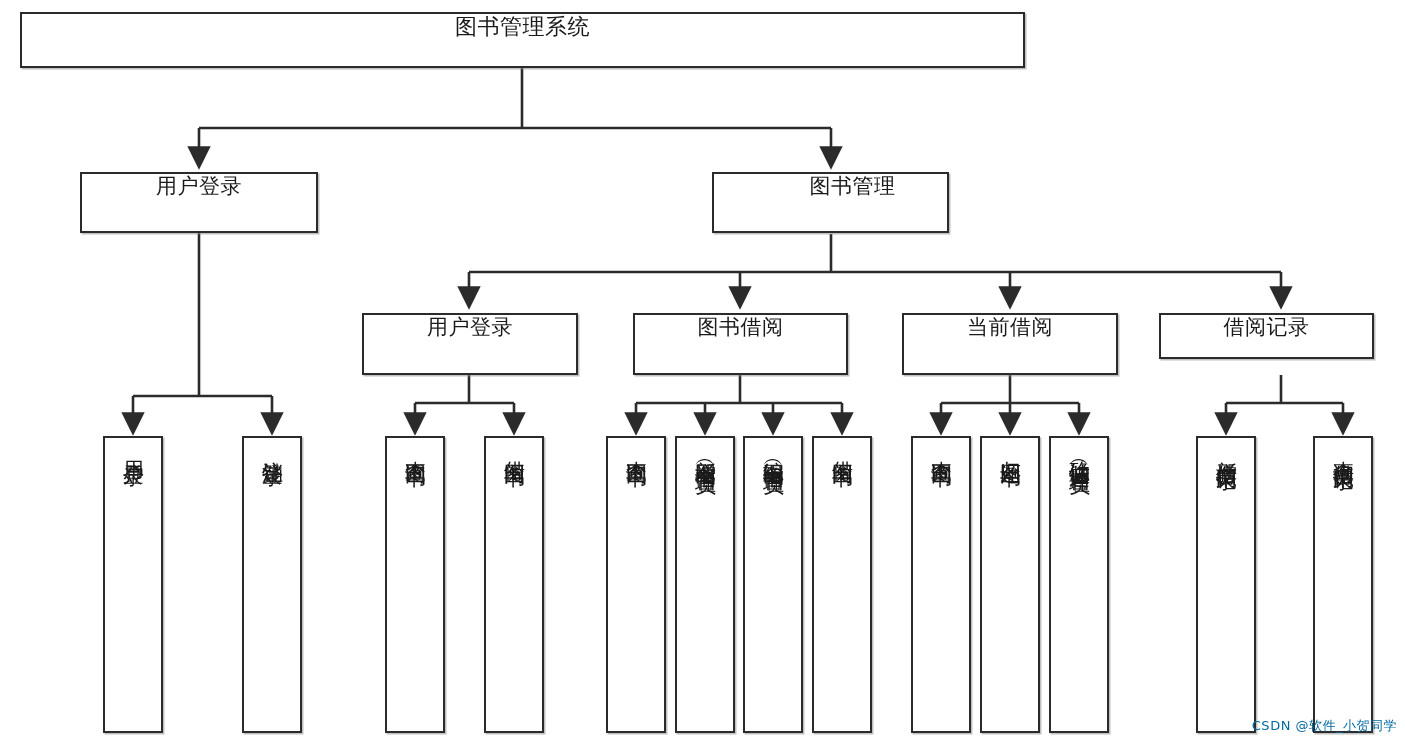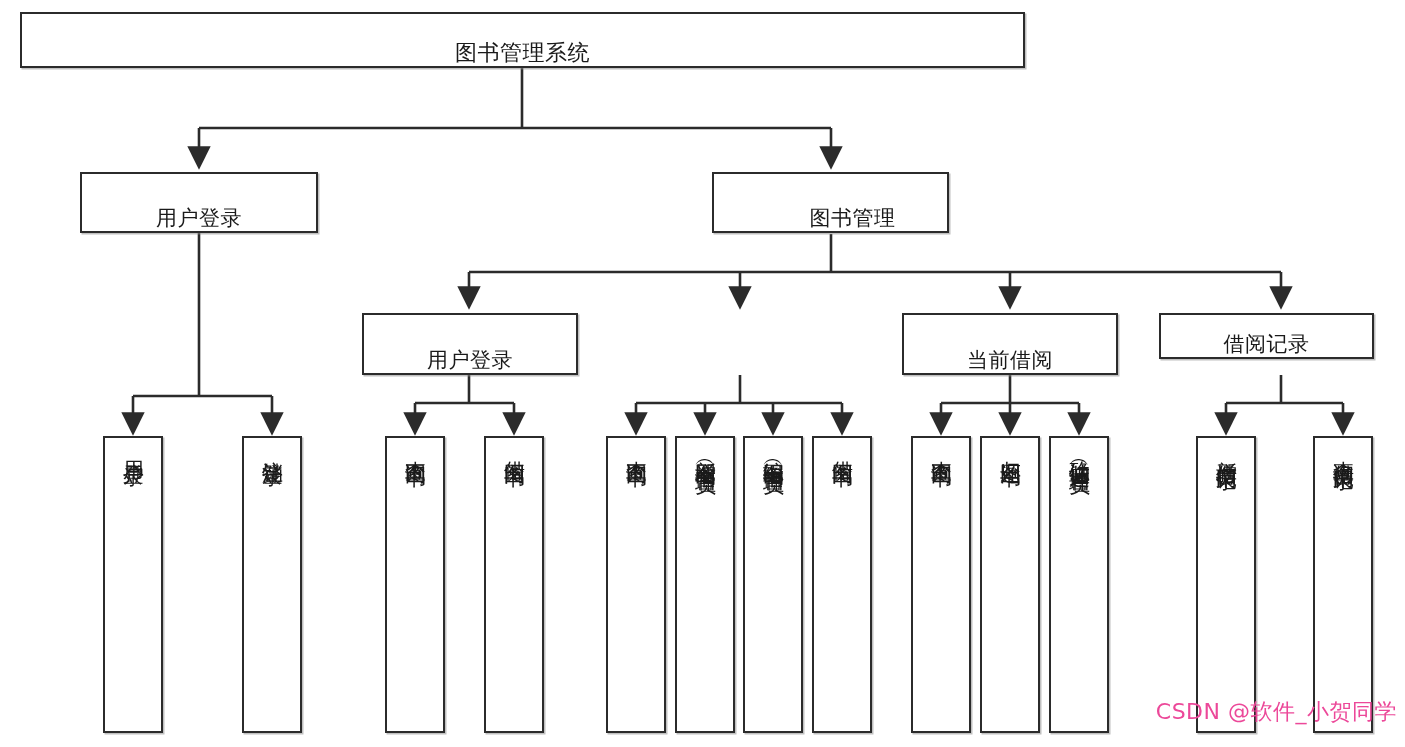--- a/index.html
+++ b/index.html
@@ -26,21 +26,21 @@
     width: 1405px;
     height: 747px;
     pointer-events: none;
   }
   .node {
     position: absolute;
     box-sizing: border-box;
     border: 2.5px solid #2b2b2b;
     background: #ffffff;
     display: flex;
-    align-items: flex-end;
+    align-items: flex-start;
     justify-content: center;
     box-shadow: 1.5px 1.5px 0 0 rgba(140,140,140,0.55);
   }
   .node .node-label {
     display: block;
     text-align: center;
     color: #1a1a1a;
     letter-spacing: 0.5px;
     line-height: 1.18;
     white-space: nowrap;
@@ -61,23 +61,23 @@
     writing-mode: vertical-rl;
     text-orientation: upright;
     font-size: 21px;
     letter-spacing: 2px;
     line-height: 1.0;
     white-space: nowrap;
   }
   #watermark {
     position: absolute;
     right: 8px;
-    bottom: 20px;
-    font-size: 22px;
-    color: #ec4899;
+    bottom: 12px;
+    font-size: 13px;
+    color: #0369a1;
     letter-spacing: 0.5px;
     white-space: nowrap;
     user-select: none;
   }
 </style>
 </head>
 <body>
 
 <div id="diagram-canvas">
 
@@ -138,20 +138,23 @@
   <div class="node h" style="left:80px; top:172px; width:238px; height:61px;">
     <span class="node-label">用户登录</span>
   </div>
   <div class="node h" style="left:712px; top:172px; width:237px; height:61px;padding-left:44px;">
     <span class="node-label">图书管理</span>
   </div>
 
   <div class="node h" style="left:362px; top:313px; width:216px; height:62px;">
     <span class="node-label">用户登录</span>
   </div>
+  <div class="node h" style="left:633px; top:313px; width:215px; height:62px;">
+    <span class="node-label">图书借阅</span>
+  </div>
   <div class="node h" style="left:902px; top:313px; width:216px; height:62px;">
     <span class="node-label">当前借阅</span>
   </div>
   <div class="node h" style="left:1159px; top:313px; width:215px; height:46px;">
     <span class="node-label">借阅记录</span>
   </div>
 
   <div class="node v" style="left:103px; top:436px; width:60px; height:297px;">
     <span class="node-label">用户登录</span>
   </div>

